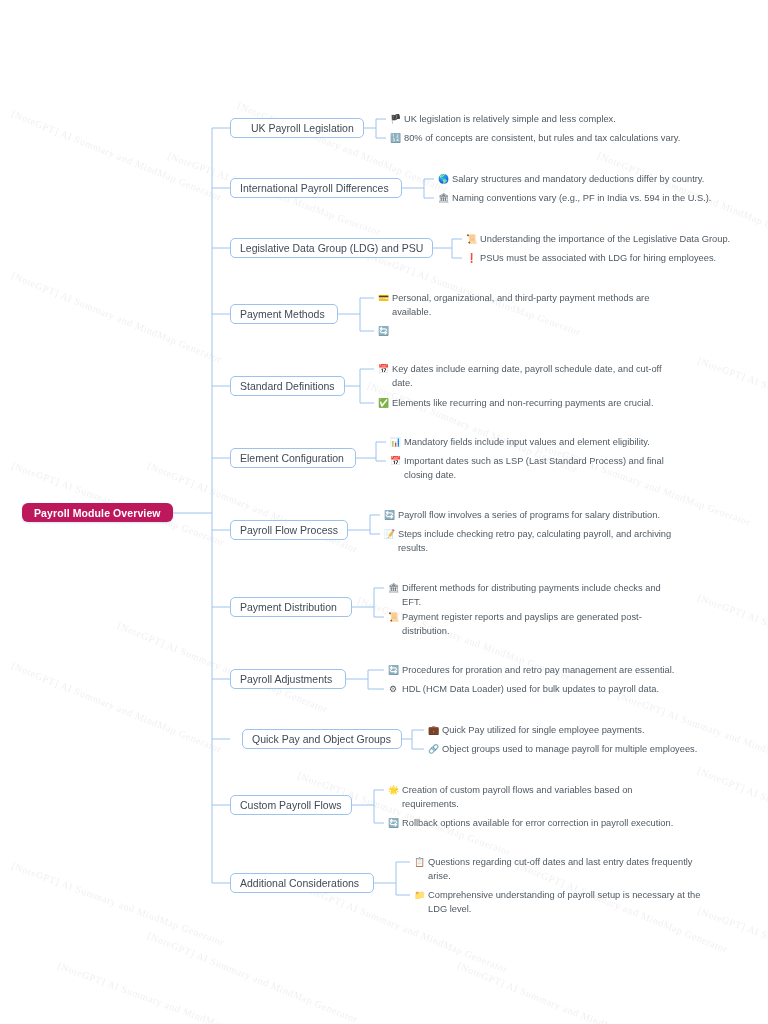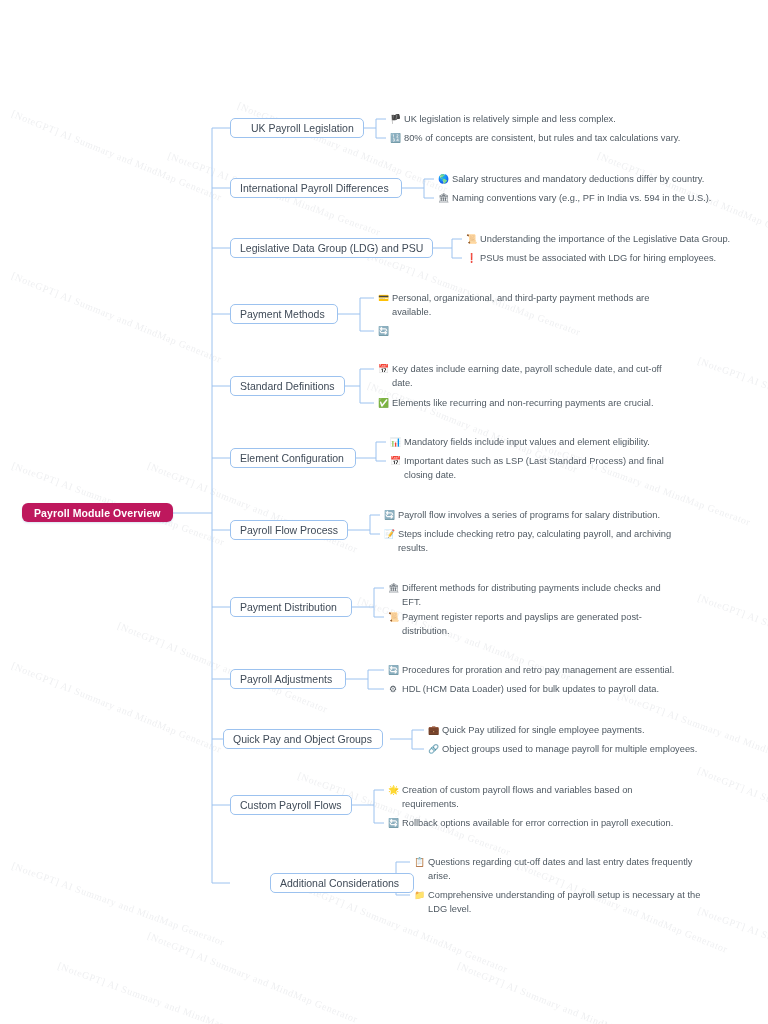--- a/index.html
+++ b/index.html
@@ -301,21 +301,21 @@
         <span>Payroll Adjustments</span>
       </div>
       <div class="leaf" style="left: 388px; top: 663px; width: 300px;">
         <span class="ico">🔄</span>
         <span class="txt">Procedures for proration and retro pay management are essential.</span>
       </div>
       <div class="leaf" style="left: 388px; top: 682px; width: 300px;">
         <span class="ico">⚙</span>
         <span class="txt">HDL (HCM Data Loader) used for bulk updates to payroll data.</span>
       </div>
-      <div class="branch" style="left: 223px; top: 729px; min-width: 160px;">
+      <div class="branch" style="left: 242px; top: 729px; min-width: 160px;">
         <span>Quick Pay and Object Groups</span>
       </div>
       <div class="leaf" style="left: 428px; top: 723px; width: 300px;">
         <span class="ico">💼</span>
         <span class="txt">Quick Pay utilized for single employee payments.</span>
       </div>
       <div class="leaf" style="left: 428px; top: 742px; width: 300px;">
         <span class="ico">🔗</span>
         <span class="txt">Object groups used to manage payroll for multiple employees.</span>
       </div>
@@ -323,21 +323,21 @@
         <span>Custom Payroll Flows</span>
       </div>
       <div class="leaf" style="left: 388px; top: 783px; width: 294px;">
         <span class="ico">🌟</span>
         <span class="txt">Creation of custom payroll flows and variables based on requirements.</span>
       </div>
       <div class="leaf" style="left: 388px; top: 816px; width: 300px;">
         <span class="ico">🔄</span>
         <span class="txt">Rollback options available for error correction in payroll execution.</span>
       </div>
-      <div class="branch" style="left: 230px; top: 873px; min-width: 144px; margin-left: 40px;">
+      <div class="branch" style="left: 230px; top: 873px; min-width: 144px;">
         <span>Additional Considerations</span>
       </div>
       <div class="leaf" style="left: 414px; top: 855px; width: 292px;">
         <span class="ico">📋</span>
         <span class="txt">Questions regarding cut-off dates and last entry dates frequently arise.</span>
       </div>
       <div class="leaf" style="left: 414px; top: 888px; width: 292px;">
         <span class="ico">📁</span>
         <span class="txt">Comprehensive understanding of payroll setup is necessary at the LDG level.</span>
       </div>

